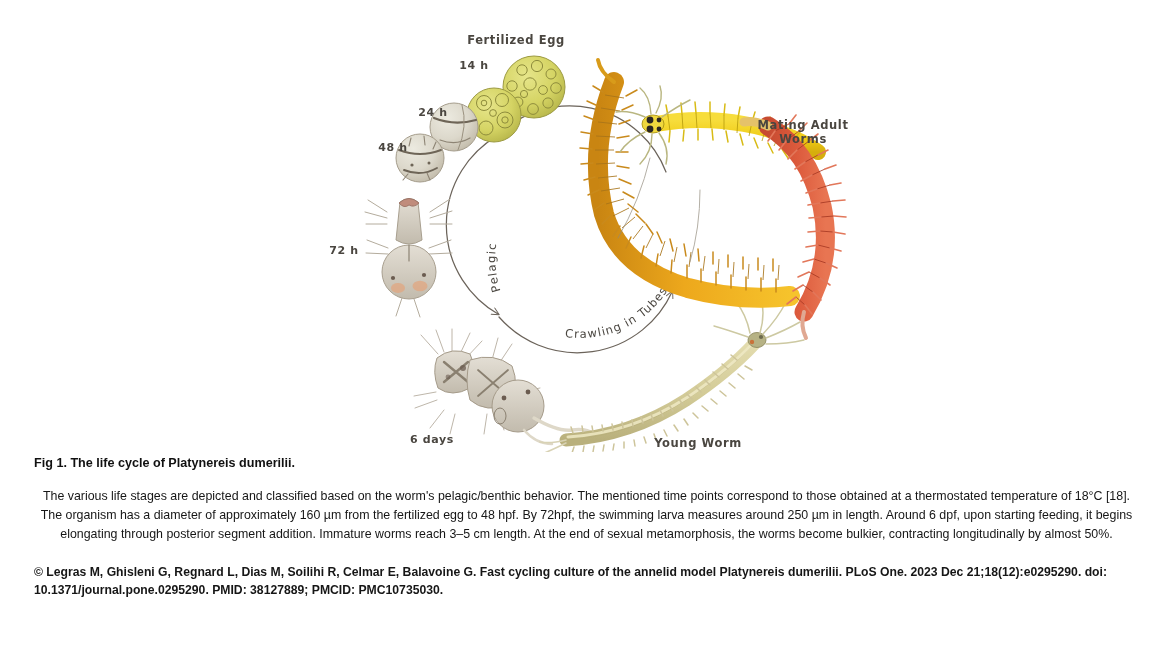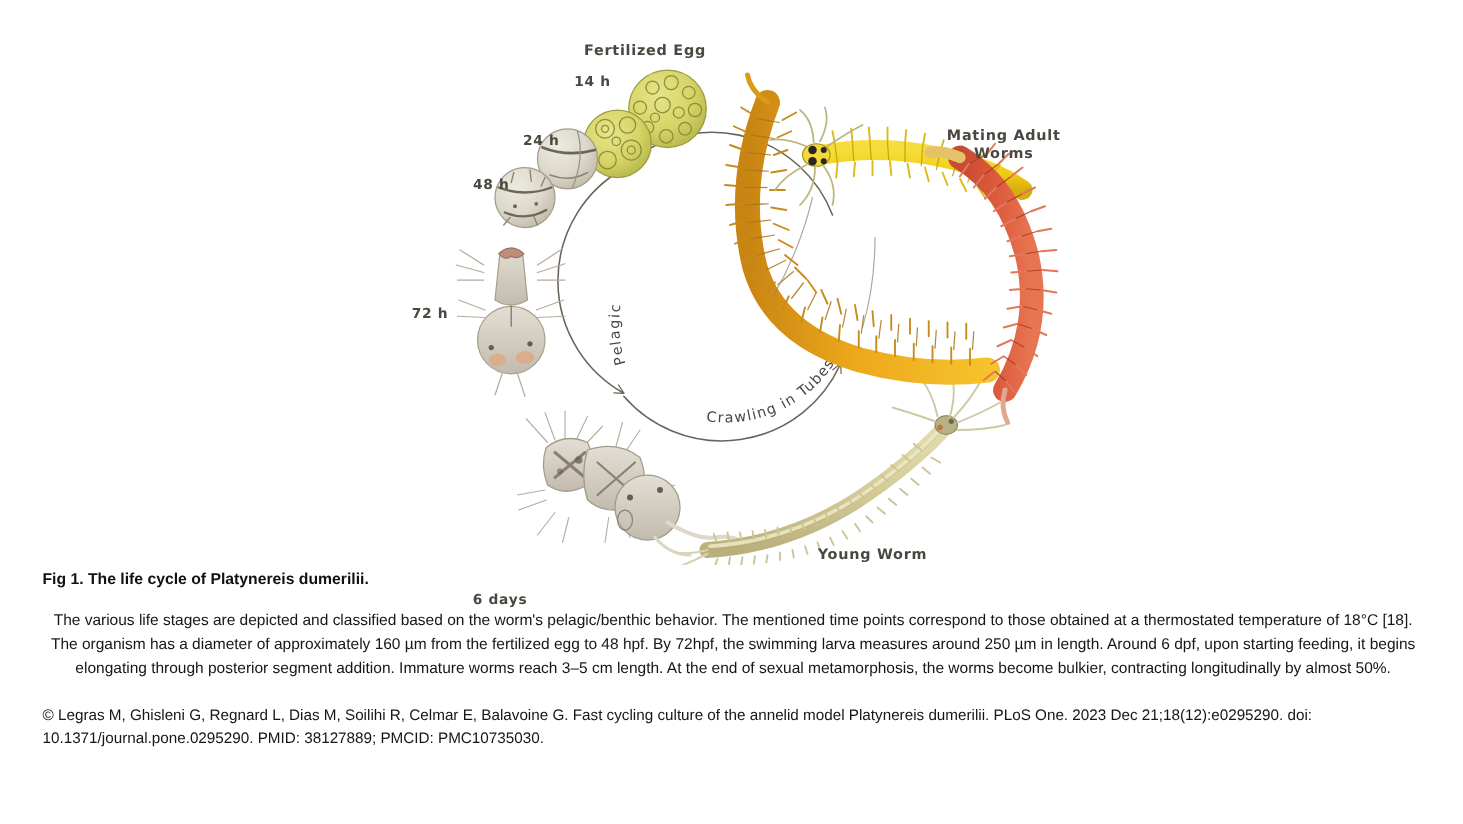--- a/index.html
+++ b/index.html
@@ -32,21 +32,21 @@
   .caption{position:absolute;left:34px;top:455px;width:1105px;}
   .cap-title{
     font-size:12.6px;font-weight:bold;color:#111;
     margin:0 0 16px 0;line-height:1.3;
   }
   .cap-body{
     font-size:12.4px;line-height:1.52;color:#161616;margin:0;
     text-align:center;
   }
   .cap-cite{
-    font-size:12.2px;line-height:1.5;color:#161616;margin:19px 0 12px 0;
+    font-size:12.2px;line-height:1.5;color:#161616;margin:19px 0 12px 0;font-weight:bold;
   }
 </style>
 </head>
 <body>
 
 <div class="page">
 
   <div class="figure">
 
     <svg width="1170" height="452" viewBox="0 0 1170 452">
@@ -484,25 +484,25 @@
     <div class="dlabel md" style="left:516px;top:33px;transform:translateX(-50%);">Fertilized Egg</div>
 
     <div class="dlabel sm" style="left:474px;top:59px;transform:translateX(-50%);">14 h</div>
 
     <div class="dlabel sm" style="left:433px;top:106px;transform:translateX(-50%);">24 h</div>
 
     <div class="dlabel sm" style="left:393px;top:141px;transform:translateX(-50%);">48 h</div>
 
     <div class="dlabel sm" style="left:344px;top:244px;transform:translateX(-50%);">72 h</div>
 
-    <div class="dlabel sm" style="left:400px;top:433px;transform:translateX(-50%);margin-top:40px;">6 days</div>
+    <div class="dlabel sm" style="left:432px;top:433px;transform:translateX(-50%);">6 days</div>
 
     <div class="dlabel md" style="left:698px;top:436px;transform:translateX(-50%);">Young Worm</div>
 
-    <div class="dlabel md" style="left:803px;top:101px;transform:translateX(-50%);text-align:center;">Mating Adult
+    <div class="dlabel md" style="left:803px;top:118px;transform:translateX(-50%);text-align:center;">Mating Adult
 Worms</div>
   </div>
 
   <div class="caption">
     <p class="cap-title">Fig 1. The life cycle of Platynereis dumerilii.</p>
     <p class="cap-body">The various life stages are depicted and classified based on the worm's pelagic/benthic behavior. The mentioned time points correspond to those obtained at a thermostated temperature of 18°C [18]. The organism has a diameter of approximately 160 µm from the fertilized egg to 48 hpf. By 72hpf, the swimming larva measures around 250 µm in length. Around 6 dpf, upon starting feeding, it begins elongating through posterior segment addition. Immature worms reach 3–5 cm length. At the end of sexual metamorphosis, the worms become bulkier, contracting longitudinally by almost 50%.</p>
     <p class="cap-cite">© Legras M, Ghisleni G, Regnard L, Dias M, Soilihi R, Celmar E, Balavoine G. Fast cycling culture of the annelid model Platynereis dumerilii. PLoS One. 2023 Dec 21;18(12):e0295290. doi: 10.1371/journal.pone.0295290. PMID: 38127889; PMCID: PMC10735030.</p>
   </div>
 
 </div>

